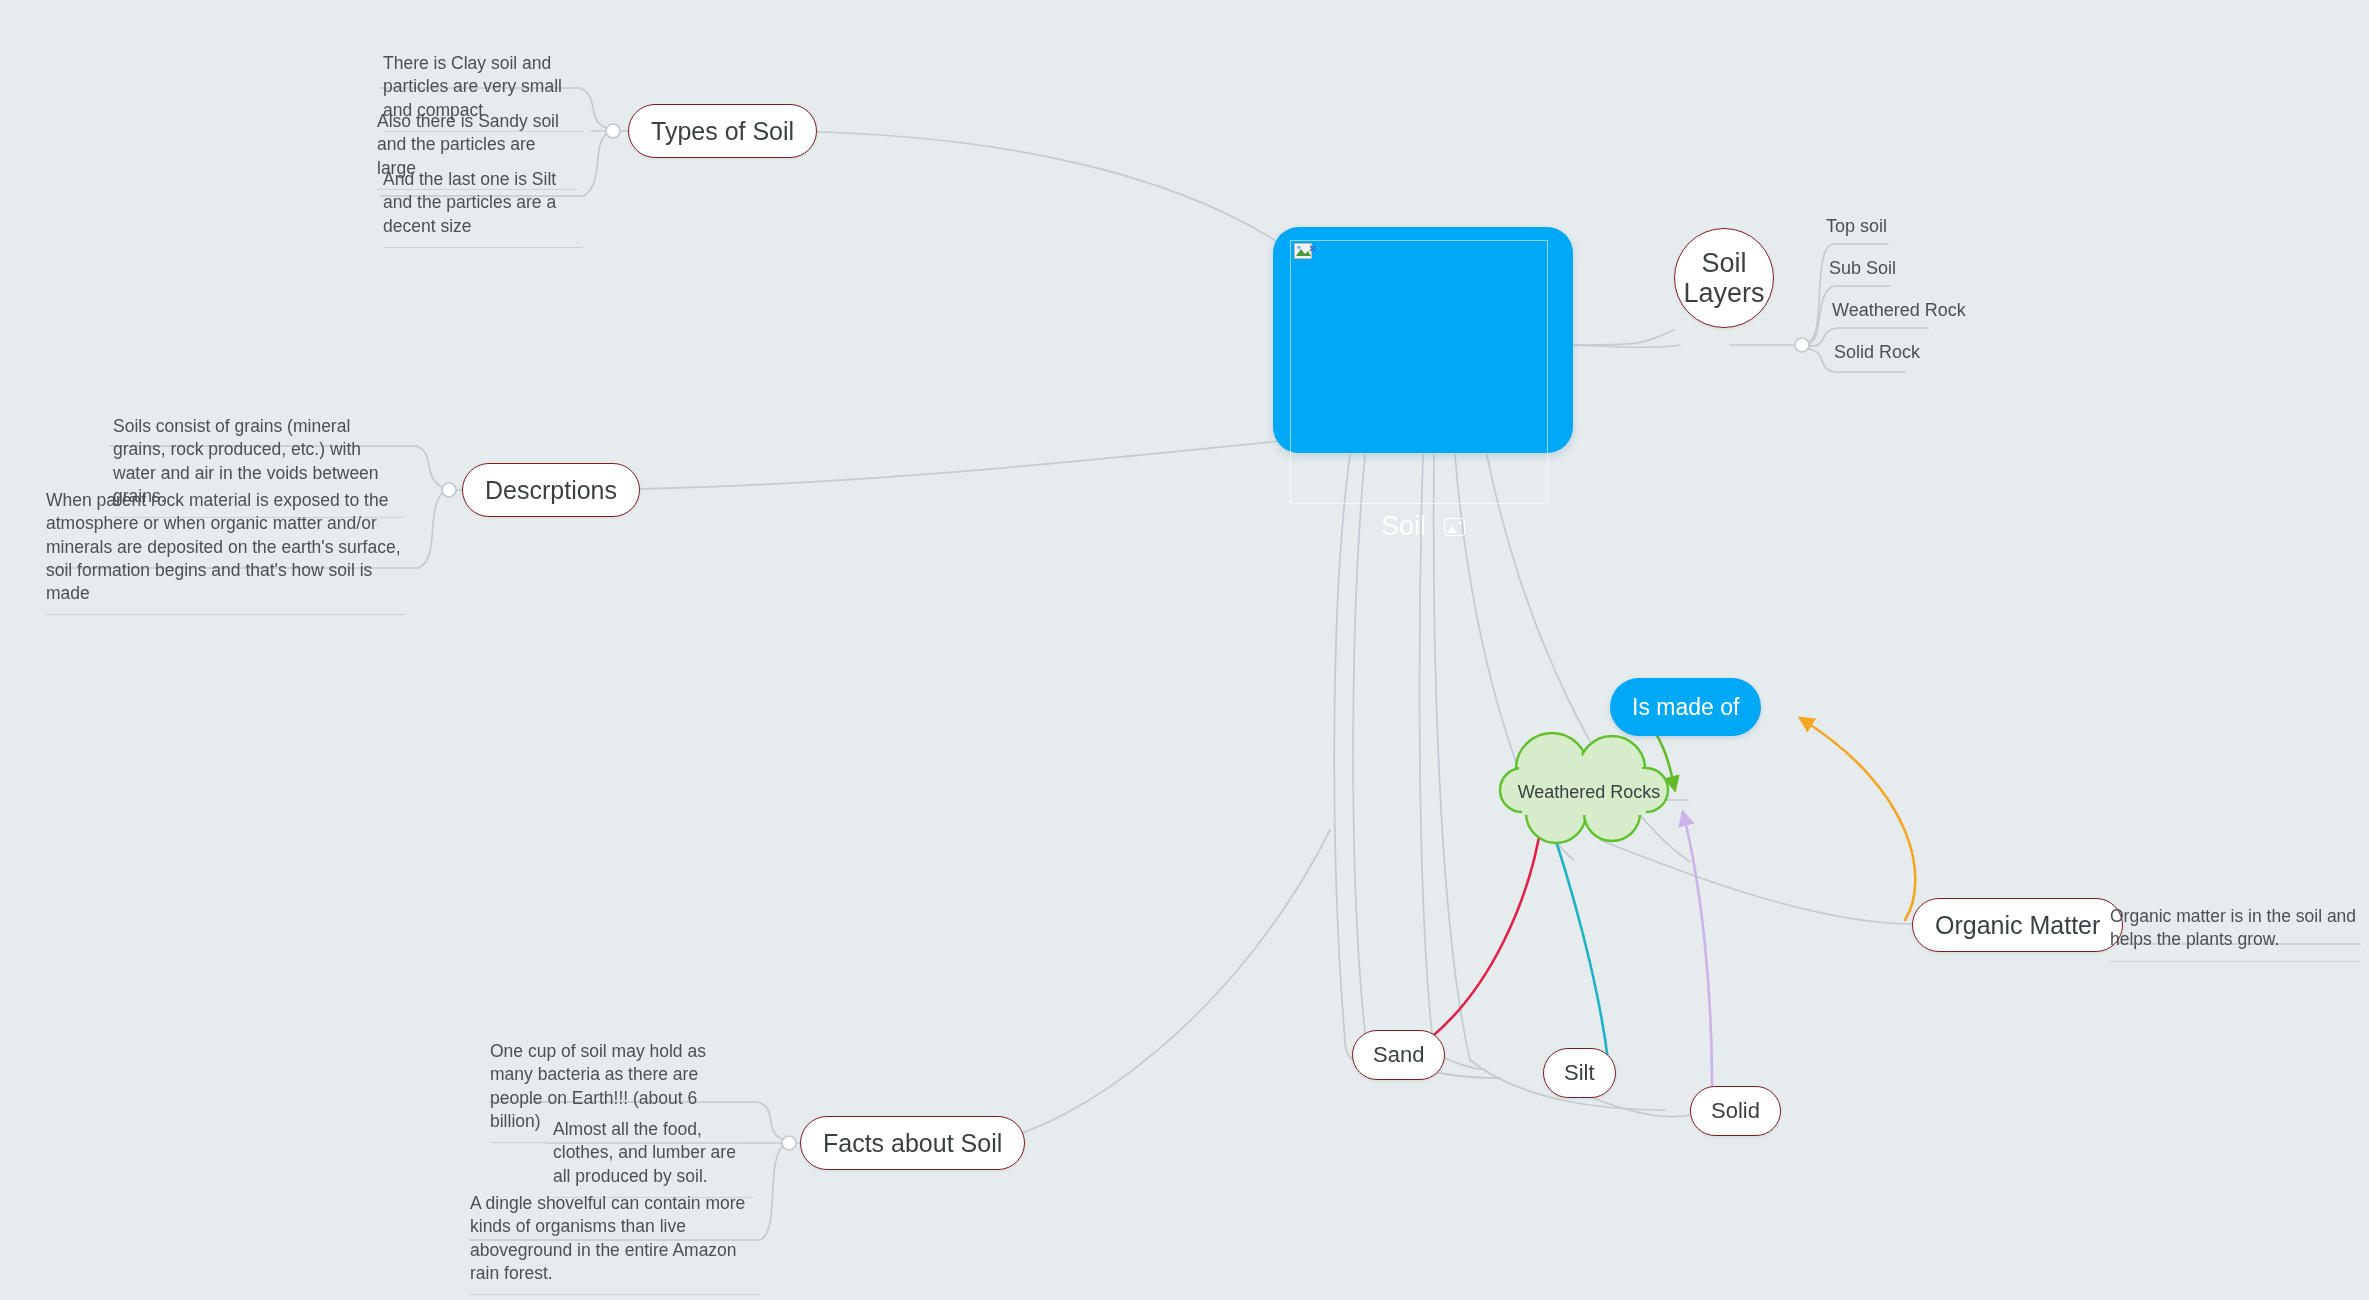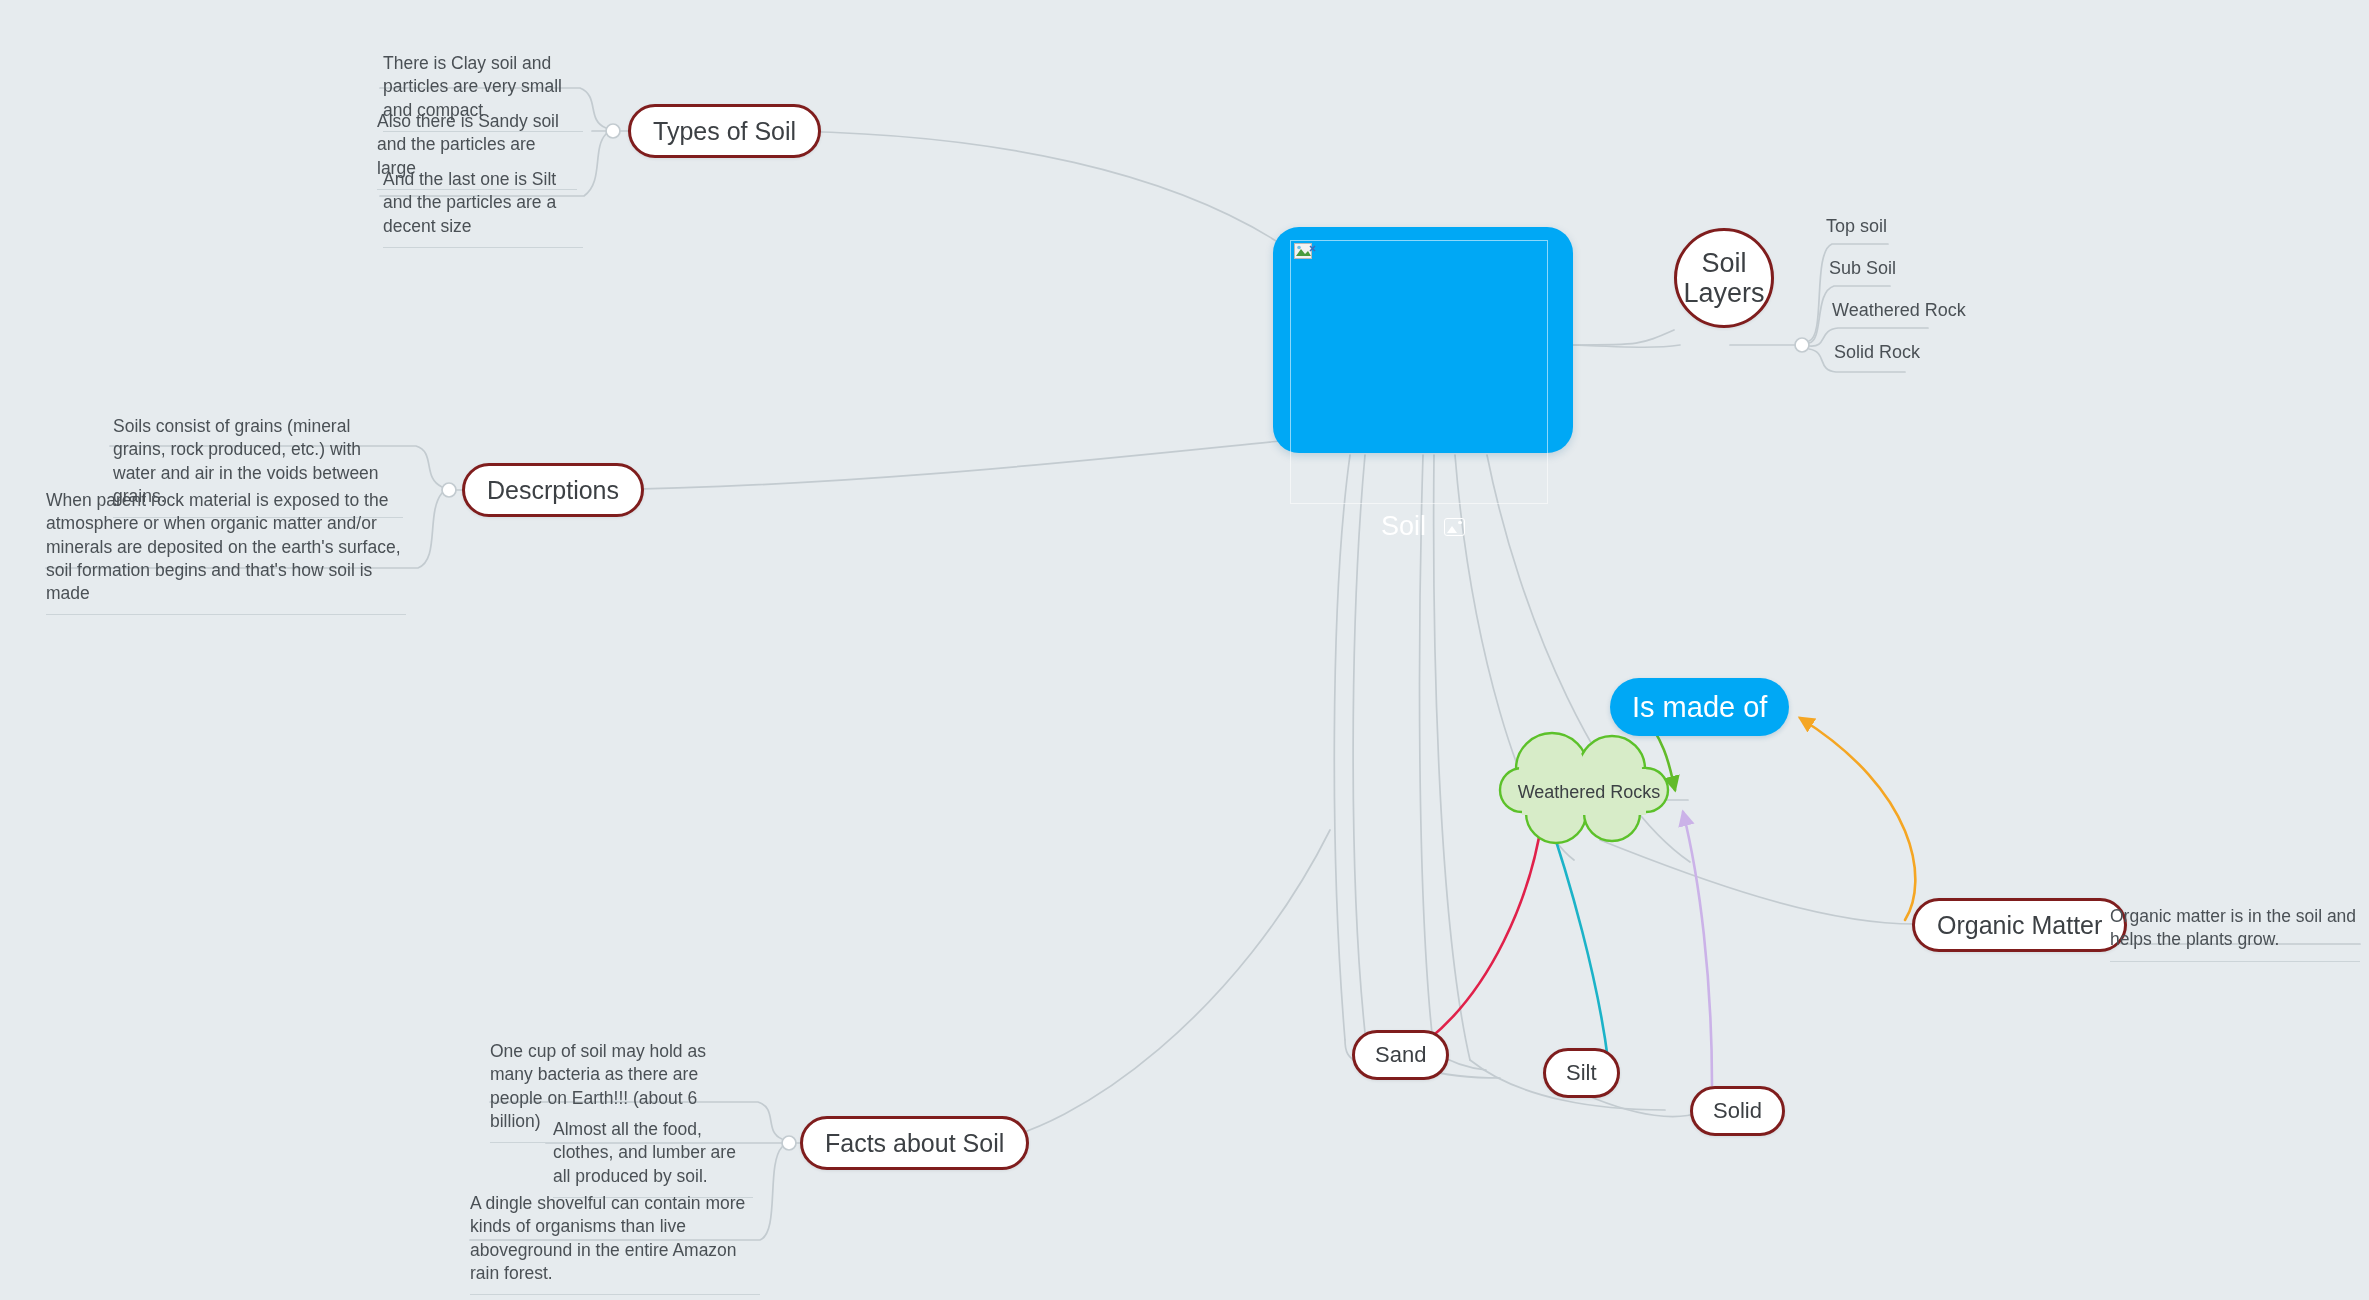--- a/index.html
+++ b/index.html
@@ -23,21 +23,21 @@
     height: 1300px;
     pointer-events: none;
   }
   .node {
     position: absolute;
     box-sizing: border-box;
     display: flex;
     align-items: center;
     justify-content: center;
     background: #ffffff;
-    border: 3px solid #7f1d1d;
+    border: 1px solid #7f1d1d;
     border-radius: 999px;
     color: #3c4044;
     box-shadow: 0 1px 3px rgba(60,70,80,0.10);
     white-space: nowrap;
   }
   .node.topic {
     font-size: 25px;
     padding: 0 22px;
     height: 54px;
   }
@@ -50,21 +50,21 @@
     border-radius: 50%;
     white-space: normal;
     text-align: center;
     line-height: 1.12;
     font-size: 27px;
   }
   .node.accent {
     background: #00a8f5;
     border: none;
     color: #ffffff;
-    font-size: 29px;
+    font-size: 23px;
     box-shadow: 0 2px 5px rgba(0,90,140,0.18);
   }
 
   
   #soil-node {
     position: absolute;
     left: 1273px;
     top: 227px;
     width: 300px;
     height: 226px;

